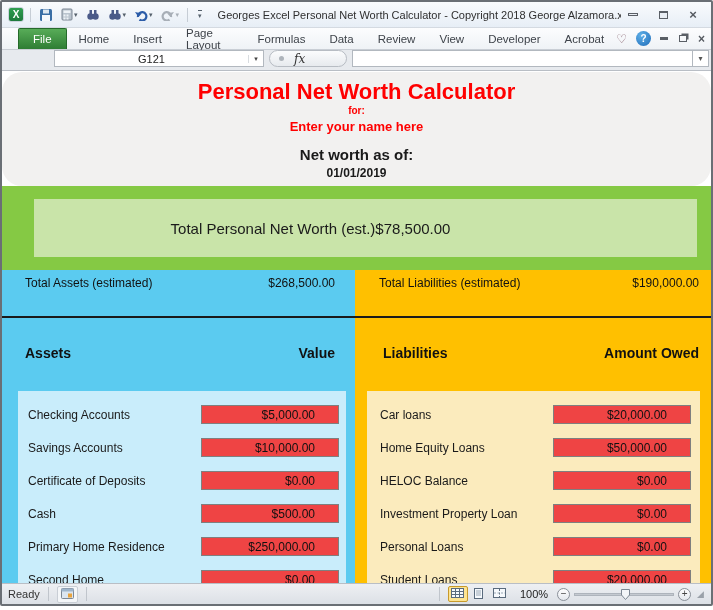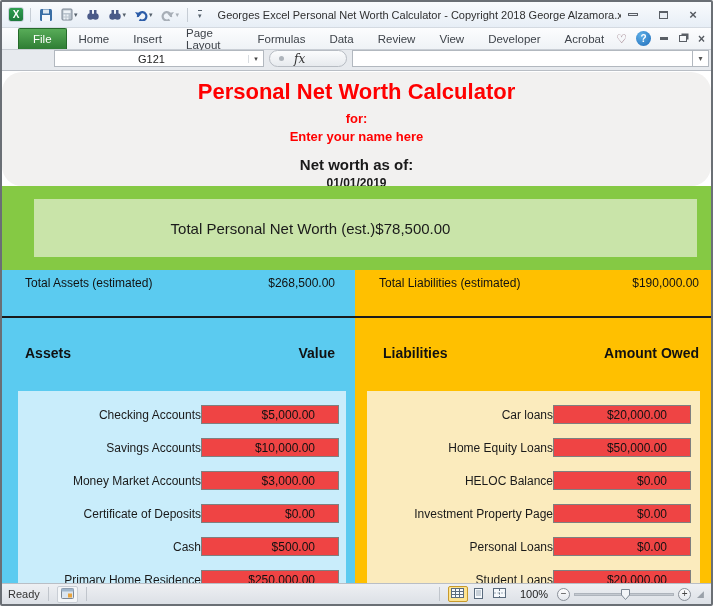--- a/index.html
+++ b/index.html
@@ -109,21 +109,21 @@
     border: 1px solid #B2B8BF; display: flex; align-items: center;
     font-size: 11px; color: #222; padding: 0 4px;
   }
   .formula-expand { width: 16px; height: 17px; background: #FFF; border: 1px solid #B2B8BF; border-left: none;
     display: flex; align-items: center; justify-content: center; font-size: 8px; color: #555; }
 
   
   .content { flex: 1; display: flex; flex-direction: column; overflow: hidden; border-top: 1px solid #FFF; }
   .title-area { height: 114px; flex: 0 0 114px; background: #F2F1F0; text-align: center; border-radius: 20px; }
   .sheet-title { font-size: 22px; font-weight: bold; color: #FF0000; padding-top: 7px; }
-  .for-label  { font-size: 13px; font-weight: 600; color: #FF0000; margin-top: 6px; }
+  .for-label  { font-size: 10px; font-weight: 600; color: #FF0000; }
   .name-cell  { font-size: 13px; font-weight: 600; color: #FF0000; margin-top: 3px; }
   .asof-label { font-size: 15px; font-weight: bold; color: #1A1A1A; margin-top: 12px; }
   .date-cell  { font-size: 12px; font-weight: bold; color: #1A1A1A; margin-top: 3px; }
 
   .networth-band { height: 84px; flex: 0 0 84px; background: #85C944; padding: 13px 14px 13px 32px; }
   .networth-inner {
     height: 58px; background: #C9E4A9;
     display: flex; align-items: center; justify-content: center; 
     font-size: 15px; color: #1A1A1A; padding-right: 110px;
   }
@@ -144,21 +144,21 @@
     height: 30px; flex: 0 0 30px;
     display: flex; align-items: center; justify-content: space-between;
     font-size: 14px; font-weight: bold; color: #111;
   }
   .col-assets .header-row { padding: 0 20px 0 23px; }
   .col-liab   .header-row { padding: 0 12px 0 28px; }
   .panel { padding-top: 7px; }
   .col-assets .panel { margin: 3px 9px 0 16px; background: #C9EDFB; }
   .col-liab   .panel { margin: 3px 11px 0 12px; background: #FBEBBD; }
   .item-row {
-    height: 33px; display: flex; align-items: center; justify-content: flex-end;
+    height: 33px; display: flex; align-items: center; justify-content: space-between;
   }
   .col-assets .item-row { padding: 0 7px 0 10px; }
   .col-liab   .item-row { padding: 0 9px 0 13px; }
   .item-label { font-size: 12px; color: #1A1A1A; }
   .item-box {
     width: 138px; height: 19px;
     background: #ef4444; border: 1px solid #7F7F7F;
     display: flex; align-items: center; justify-content: flex-end;
     padding-right: 23px; font-size: 12px; color: #111;
   }
@@ -346,24 +346,20 @@
             <div class="item-row">
               <span class="item-label">Checking Accounts</span>
               <span class="item-box">$5,000.00</span>
             </div>
 
             <div class="item-row">
               <span class="item-label">Savings Accounts</span>
               <span class="item-box">$10,000.00</span>
             </div>
 
-            <div class="item-row">
-              <span class="item-label">Money Market Accounts</span>
-              <span class="item-box">$3,000.00</span>
-            </div>
 
             <div class="item-row">
               <span class="item-label">Certificate of Deposits</span>
               <span class="item-box">$0.00</span>
             </div>
 
             <div class="item-row">
               <span class="item-label">Cash</span>
               <span class="item-box">$500.00</span>
             </div>
@@ -407,21 +403,21 @@
               <span class="item-label">Home Equity Loans</span>
               <span class="item-box">$50,000.00</span>
             </div>
 
             <div class="item-row">
               <span class="item-label">HELOC Balance</span>
               <span class="item-box">$0.00</span>
             </div>
 
             <div class="item-row">
-              <span class="item-label">Investment Property Page</span>
+              <span class="item-label">Investment Property Loan</span>
               <span class="item-box">$0.00</span>
             </div>
 
             <div class="item-row">
               <span class="item-label">Personal Loans</span>
               <span class="item-box">$0.00</span>
             </div>
 
             <div class="item-row">
               <span class="item-label">Student Loans</span>

